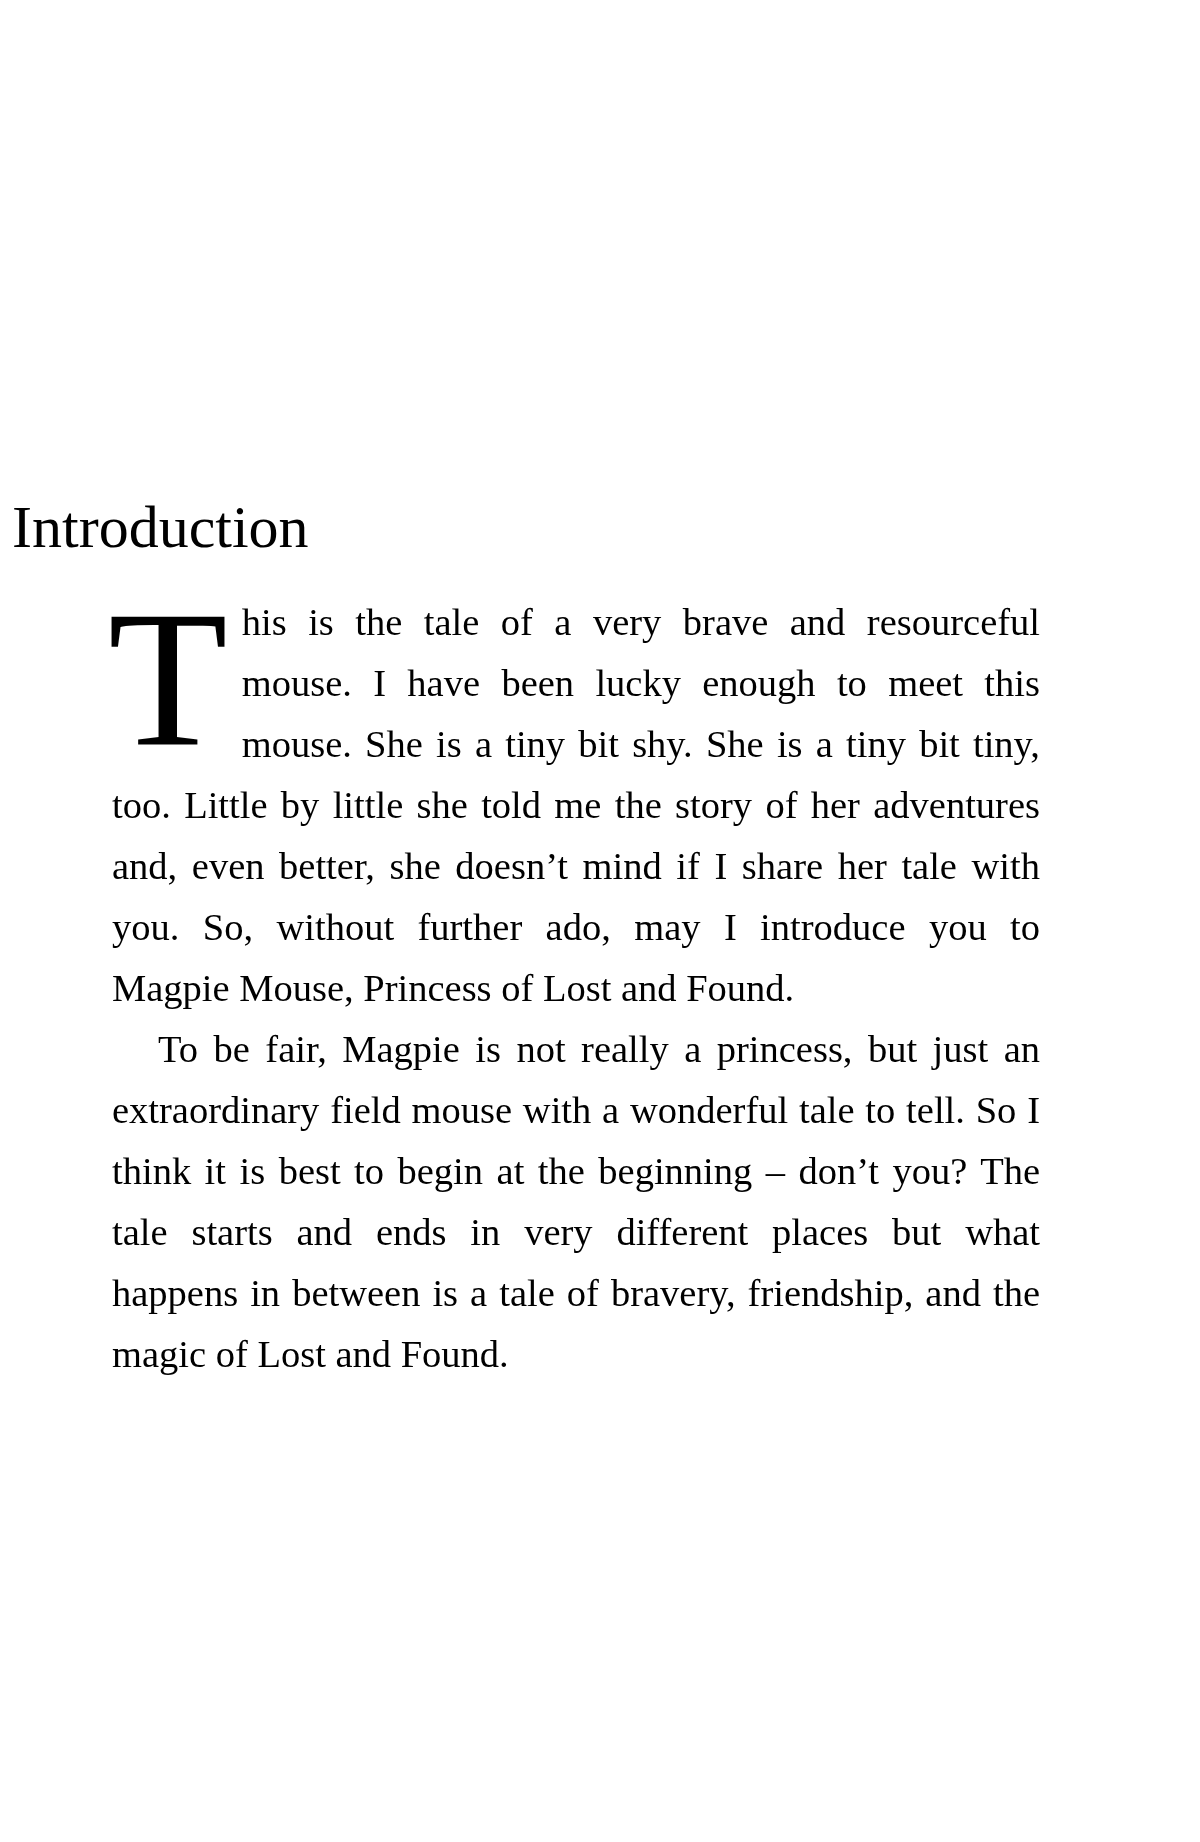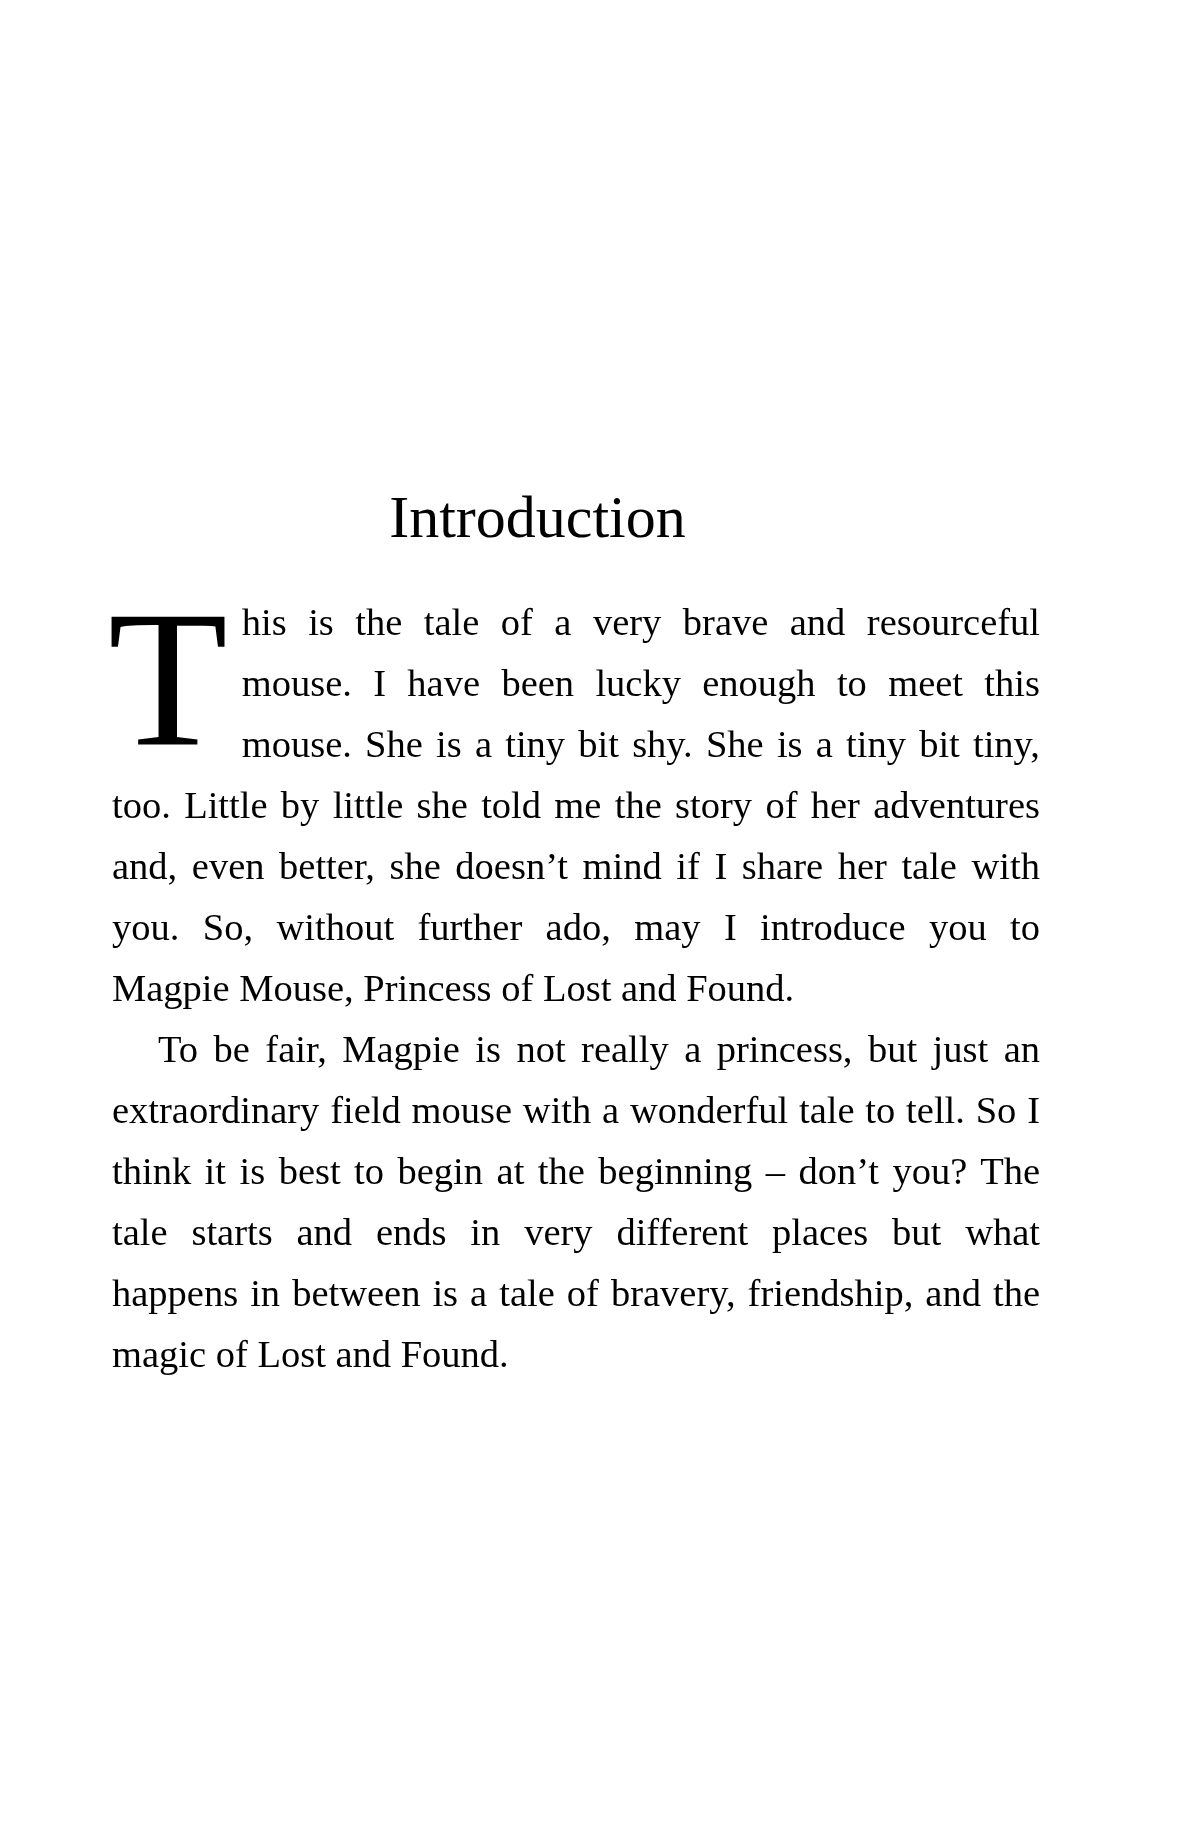--- a/index.html
+++ b/index.html
@@ -1,19 +1,19 @@
 <!DOCTYPE html>
 <html><head>
 <meta charset="utf-8">
 <style>
   html, body { margin:0; padding:0; background:#ffffff; }
   body { width:1200px; height:1842px; position:relative; overflow:hidden;
          font-family:"DejaVu Serif","Liberation Serif",serif; color:#000; }
-  .page-title { position:absolute; top:480px; left:0; width:1071px; text-align:center;
-                font-size:60px; line-height:70px; font-weight:normal; margin:2px;
+  .page-title { position:absolute; top:480px; left:0; width:1071px; 
+                font-size:60px; line-height:70px; font-weight:normal; margin:12px;
                 font-family:"Liberation Serif","DejaVu Serif",serif; }
   .body-text { position:absolute; top:592px; left:112px; width:928px;
                font-size:38.5px; line-height:61px; text-align:justify;
                font-family:"Liberation Serif","DejaVu Serif",serif; }
   .body-text p { margin:0; }
   .drop-cap { float:left; font-size:196px; line-height:150px; height:150px;
               margin:12px 14px 0 -4px; font-family:"Liberation Serif","DejaVu Serif",serif; }
   .indent { text-indent:46px; }
 </style>
 </head>

